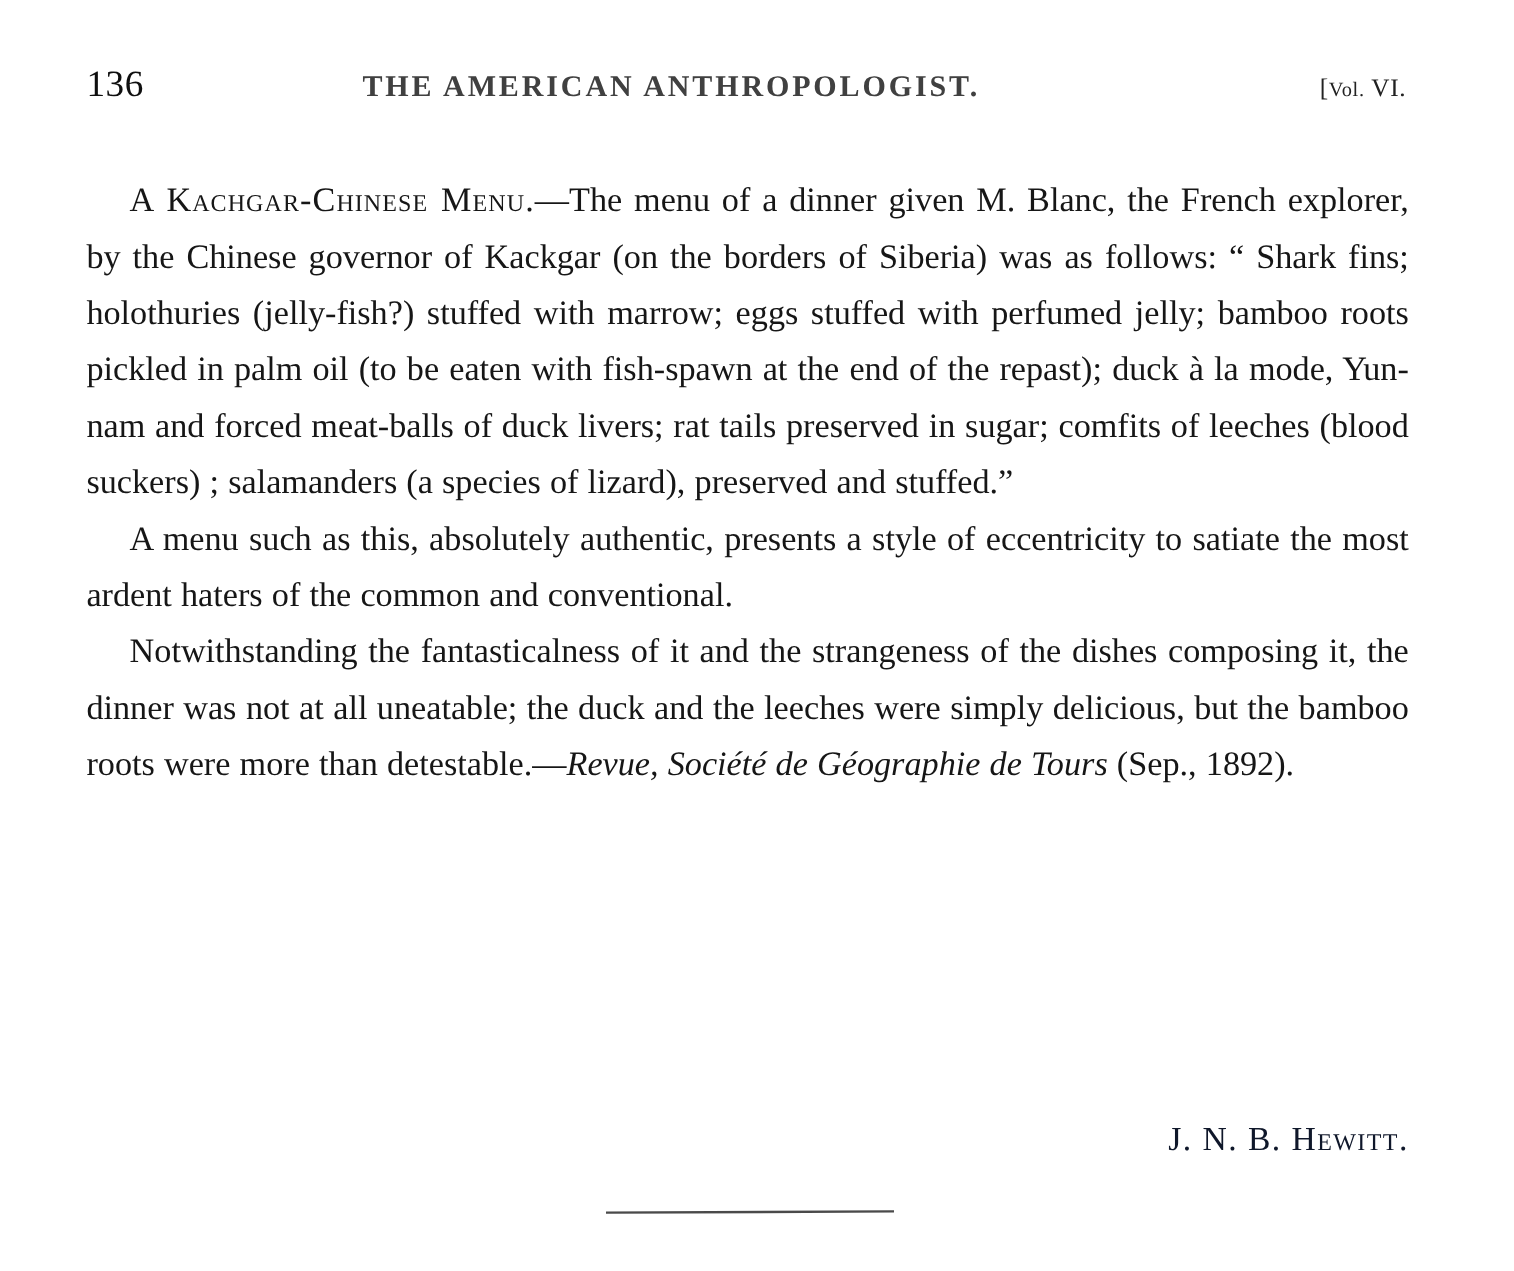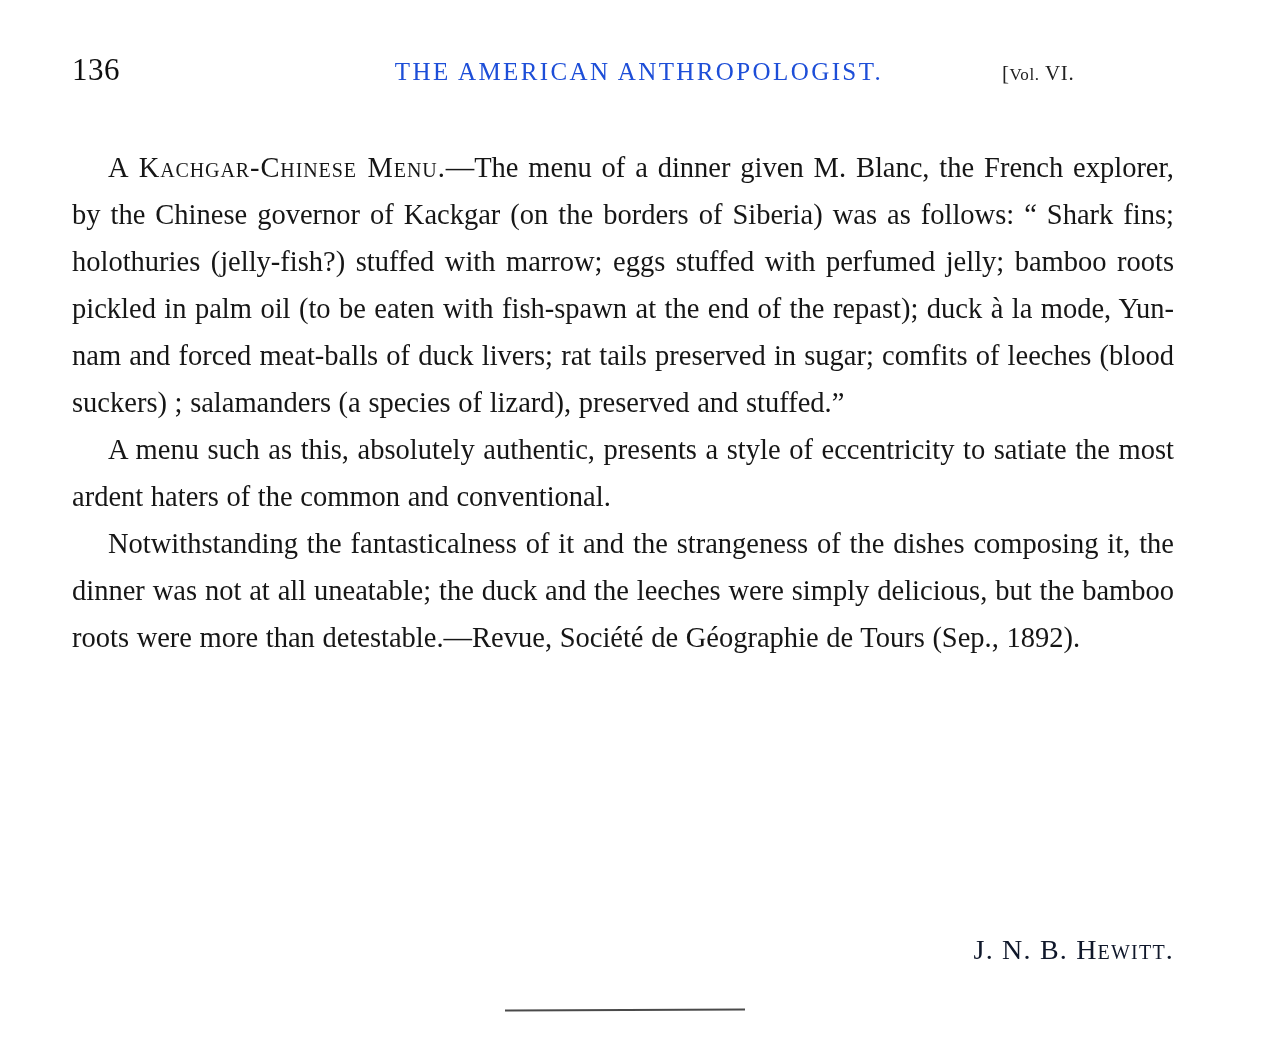--- a/index.html
+++ b/index.html
@@ -37,32 +37,32 @@
   .folio {
     font-size: 31px;
     line-height: 1;
     letter-spacing: 0.5px;
     color: #0f0f0f;
     width: 230px;
     flex: 0 0 230px;
   }
   .head-title {
     flex: 1 1 auto;
-    text-align: center;
     font-size: 25px;
     line-height: 1;
     font-variant: small-caps;
     text-transform: uppercase;
     letter-spacing: 2.4px;
-    font-weight: 400;
-    color: #1d4ed8;
+    font-weight: 700;
+    color: #404040;
     padding-right: 26px;
   }
   .head-vol {
     flex: 0 0 170px;
+    text-align: right;
     font-size: 21px;
     line-height: 1;
     letter-spacing: 0.6px;
     color: #222;
   }
   .head-vol .smallcap {
     font-size: 17px;
   }
 
   
@@ -86,20 +86,21 @@
   }
   p.para + p.para {
     margin-top: 0;
   }
 
   .smallcaps {
     font-variant: small-caps;
     letter-spacing: 0.9px;
   }
   .italic {
+    font-style: italic;
   }
 
   
   .signature {
     position: absolute;
     left: 72px;
     top: 930px;
     width: 1102px;
     text-align: right;
     font-size: 28px;

